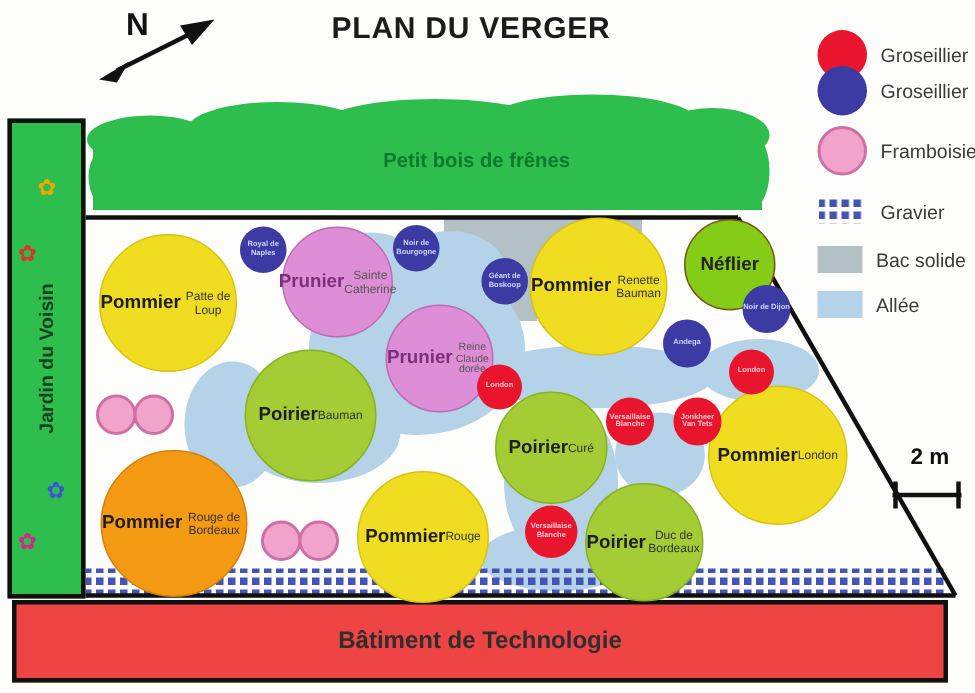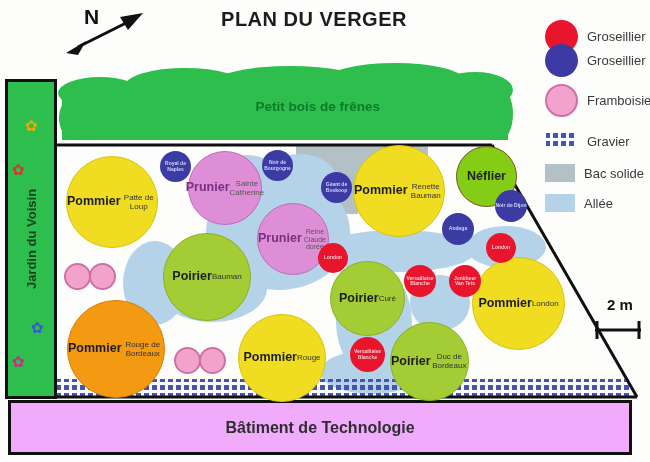--- a/index.html
+++ b/index.html
@@ -14,21 +14,21 @@
               font-weight:bold;color:#0c7a2c;z-index:2;}
   #scaleLabel{left:598px;top:296px;width:44px;text-align:center;font-size:15px;
               font-weight:bold;color:#111;}
   
   #garden{position:absolute;left:5px;top:79px;width:52px;height:320px;background:#2dbe4d;
           border:3px solid #101010;z-index:3;box-sizing:border-box;}
   #garden .vtext{position:absolute;left:50%;top:50%;transform:translate(-50%,-50%) rotate(-90deg);
           white-space:nowrap;font-size:13px;font-weight:bold;color:#17411c;}
   .flower{position:absolute;font-size:15px;line-height:15px;z-index:4;}
   
-  #building{position:absolute;left:8px;top:400px;width:624px;height:55px;background:#f0abfc;
+  #building{position:absolute;left:8px;top:400px;width:624px;height:55px;background:#ef4444;
             border:3px solid #101010;z-index:3;box-sizing:border-box;display:flex;
             align-items:center;justify-content:center;font-size:16px;font-weight:bold;color:#2e2e2e;}
   
   #legend{position:absolute;left:545px;top:0;width:105px;z-index:6;}
   .leg-row{position:absolute;left:0;display:flex;align-items:center;}
   .leg-ic{flex:0 0 auto;}
   .leg-circle{width:33px;height:33px;border-radius:50%;}
   .leg-rect{width:30px;height:18px;}
   .leg-txt{margin-left:9px;font-size:13px;color:#3a3a3a;white-space:nowrap;}
   

